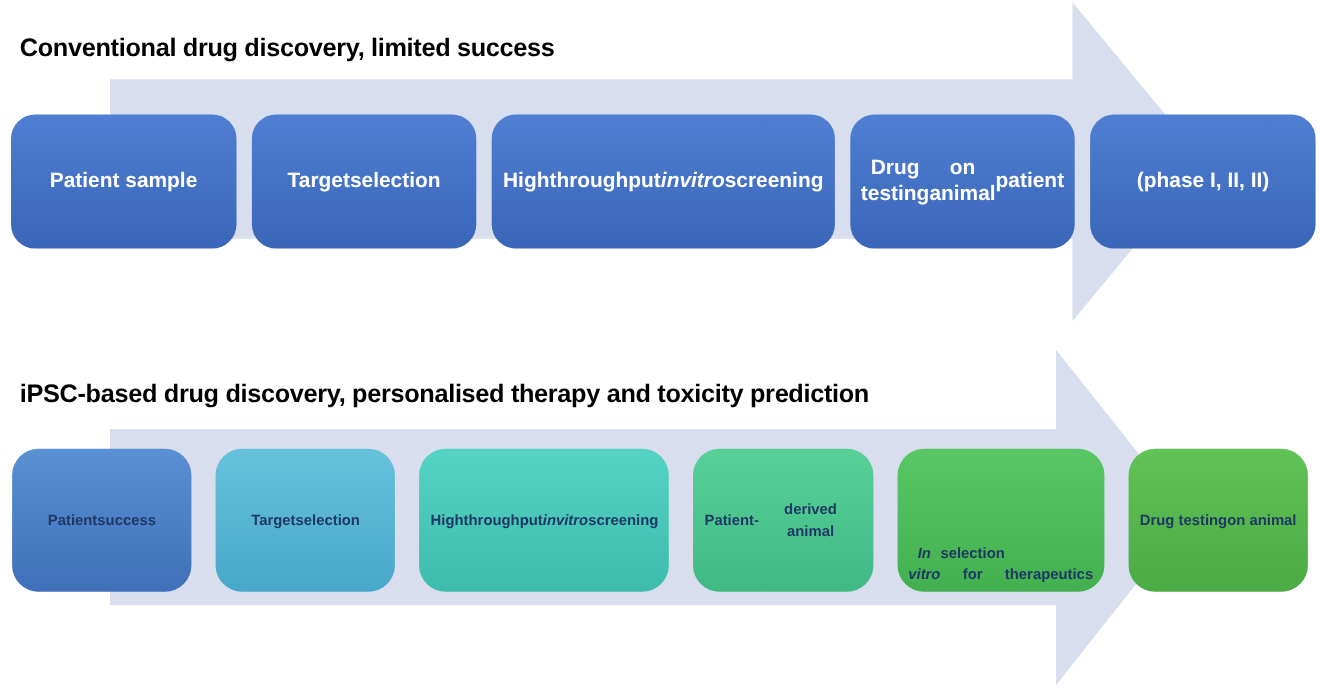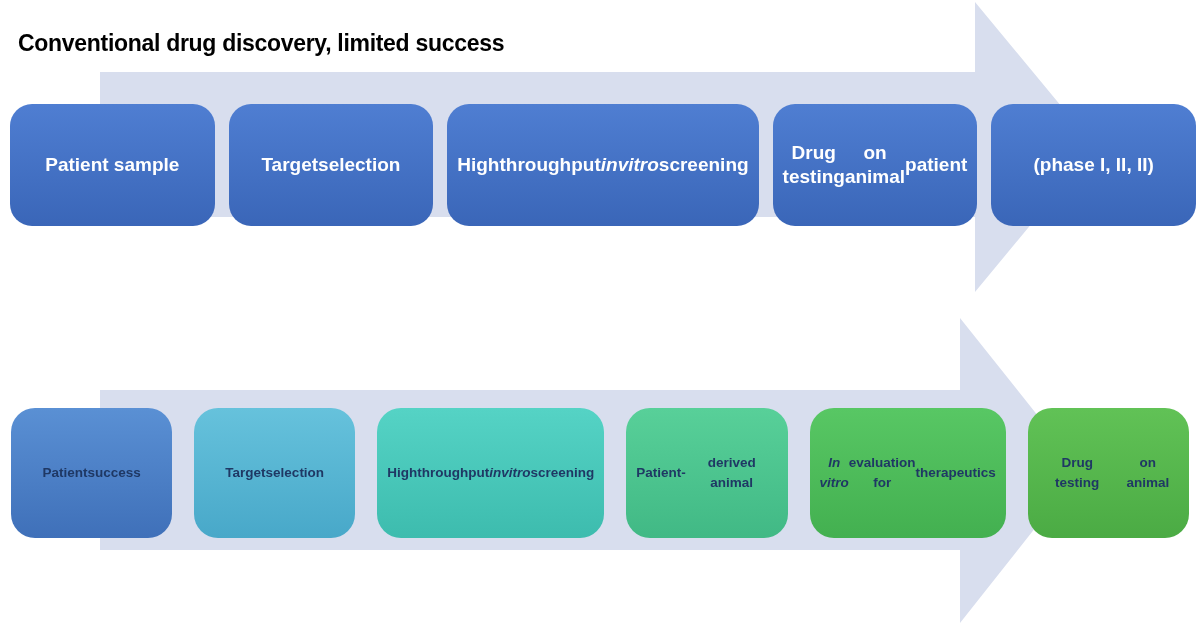--- a/index.html
+++ b/index.html
@@ -90,20 +90,21 @@
         <span>on animal</span>
         <br>
         <span>patient</span>
       </div>
     <div class="flow-box" style="background: linear-gradient(rgb(79, 126, 210) 0%, rgb(58, 102, 184) 100%);">
         <br>
         <span>(phase I, II, II)</span>
       </div>
   </div>
 
+  <div class="title" id="title-ipsc">iPSC-based drug discovery, personalised therapy and toxicity prediction</div>
 
   <div class="box-row" id="ipsc-row" style="color: rgb(31, 56, 100);">
     <div class="flow-box" style="background: linear-gradient(rgb(90, 144, 212) 0%, rgb(63, 112, 185) 100%);">
         <span>Patient</span>
         <br>
         <span>success</span>
       </div>
     <div class="flow-box" style="background: linear-gradient(rgb(102, 194, 220) 0%, rgb(72, 168, 201) 100%);">
         <span>Target</span>
         <br>
@@ -117,24 +118,24 @@
         <br>
         <i>vitro</i>
         <br>
         <span>screening</span>
       </div>
     <div class="flow-box" style="background: linear-gradient(rgb(88, 208, 153) 0%, rgb(65, 185, 133) 100%);">
         <span>Patient-</span>
         <br>
         <span>derived animal</span>
       </div>
-    <div class="flow-box" style="background: linear-gradient(rgb(88, 199, 100) 0%, rgb(67, 176, 80) 100%);">
+    <div class="flow-box" style="background: linear-gradient(rgb(88, 199, 100) 0%, rgb(67, 176, 80) 100%); align-items: flex-end;">
         <i>In vitro</i>
         <br>
-        <span>evaluation for</span>
+        <span>selection for</span>
         <br>
         <span>therapeutics</span>
       </div>
     <div class="flow-box" style="background: linear-gradient(rgb(97, 194, 86) 0%, rgb(75, 171, 68) 100%);">
         <span>Drug testing</span>
         <br>
         <span>on animal</span>
         <br>
       </div>
 

